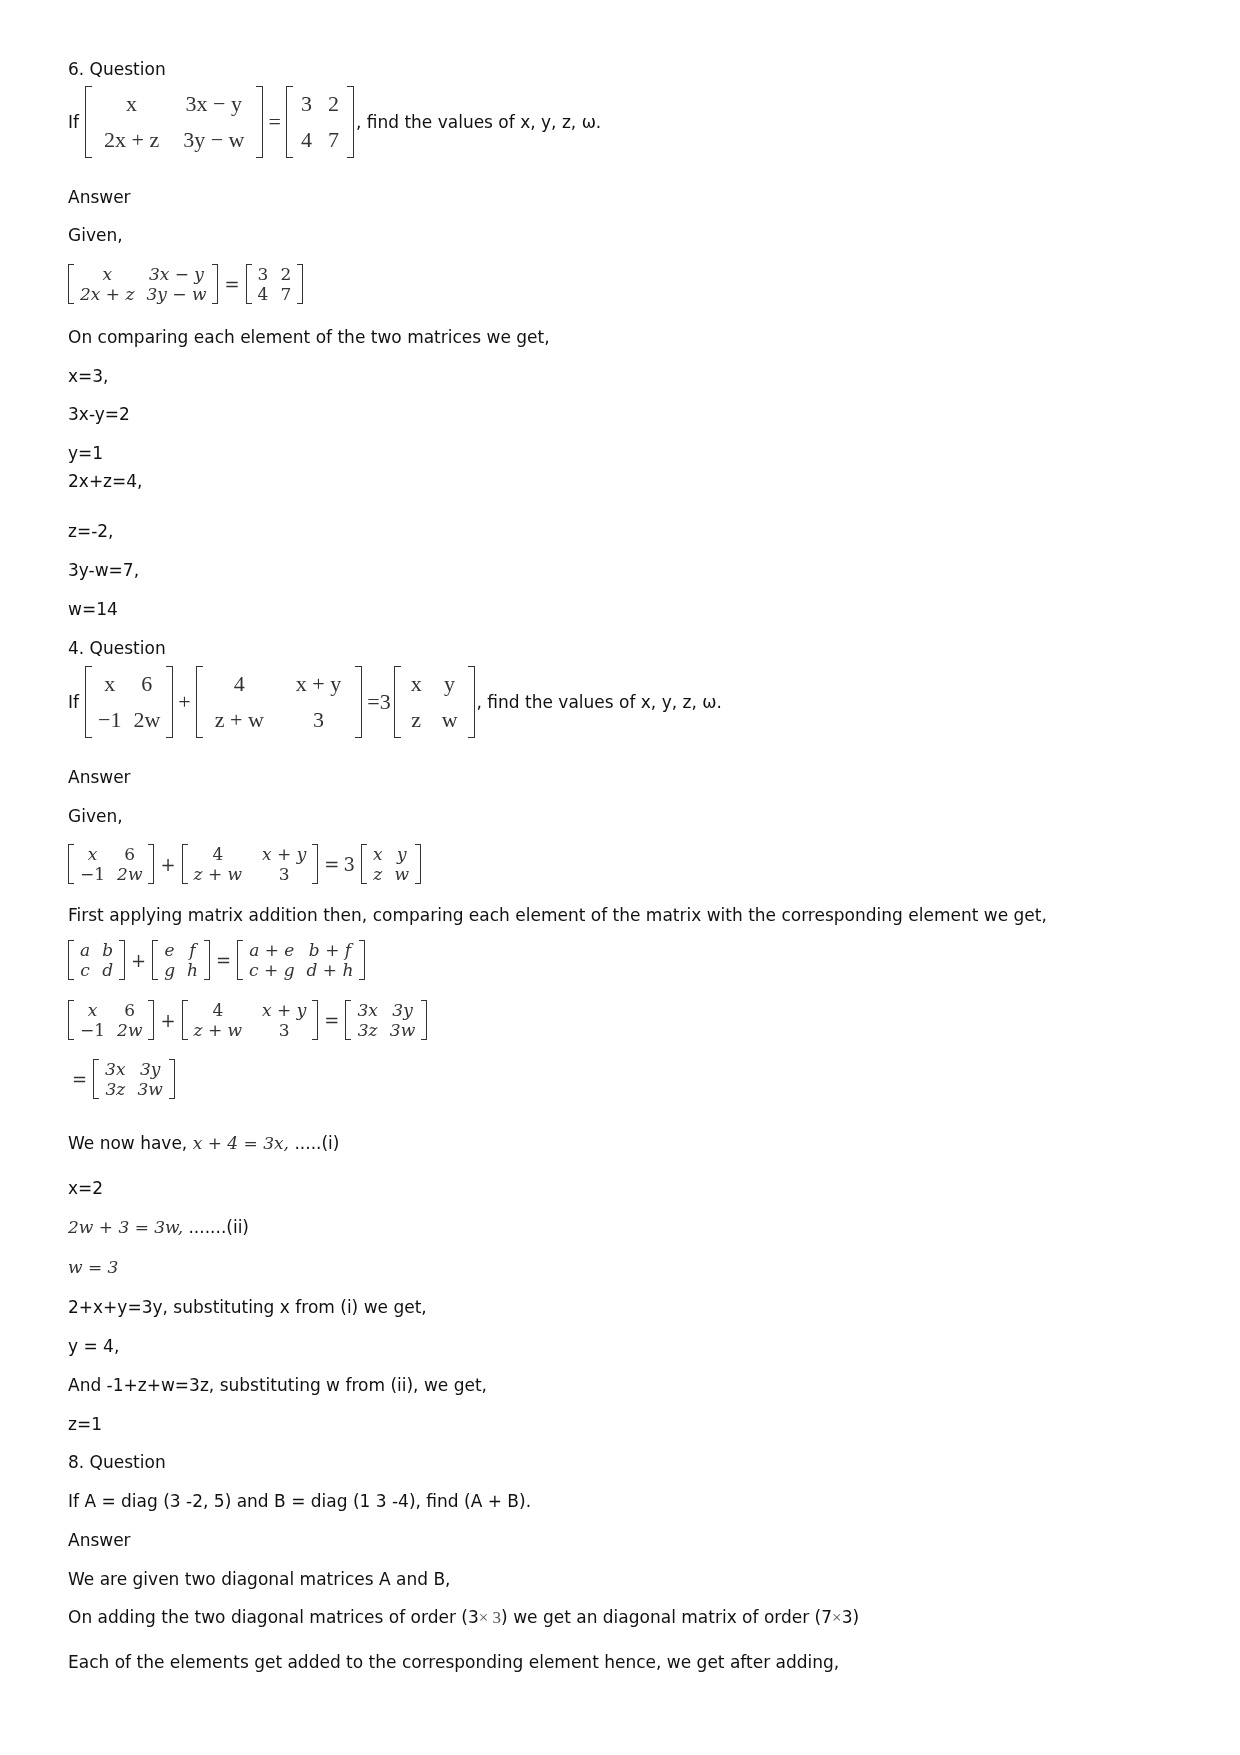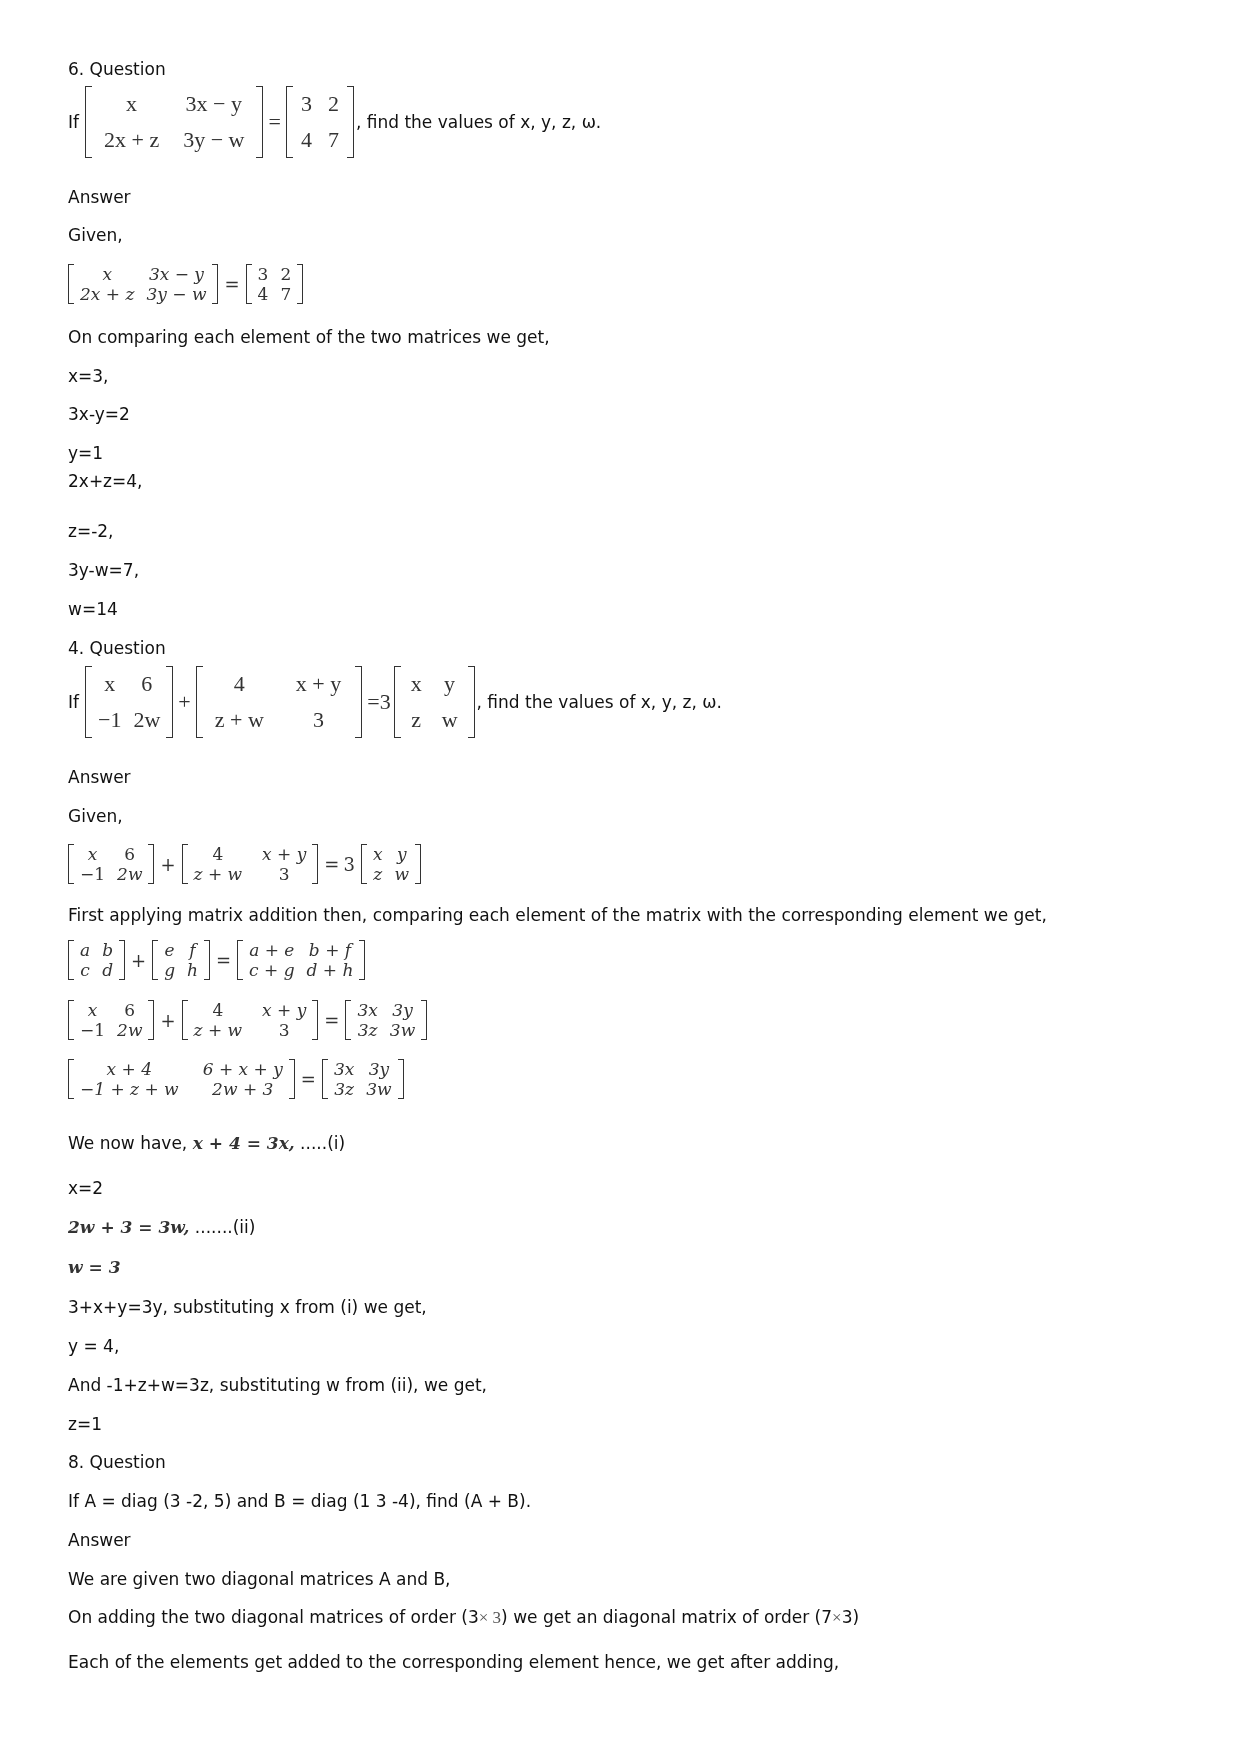--- a/index.html
+++ b/index.html
@@ -2,21 +2,21 @@
 <html><head>
 <meta charset="utf-8">
 <style>
   html, body { margin: 0; padding: 0; background: #ffffff; }
   body { width: 1240px; height: 1755px; position: relative; overflow: hidden;
          font-family: "DejaVu Sans", sans-serif; color: #111; }
   .page { position: absolute; left: 68px; top: 0; width: 1120px; }
   .line { position: absolute; left: 0; font-size: 17px; line-height: 22px; white-space: nowrap; }
   .bold { font-weight: normal; }
   .math { font-family: "Liberation Serif", "DejaVu Serif", serif; }
-  .mi { font-family: "DejaVu Serif", serif; font-style: italic; color: #333; font-weight: bold; }
+  .mi { font-family: "DejaVu Serif", serif; font-style: italic; color: #333; }
   .row { position: absolute; left: 0; display: flex; align-items: center; font-size: 17px; white-space: nowrap; }
 
   
   .mat { display: inline-flex; align-items: stretch; position: relative; margin: 0 2px; }
   .mat .br { width: 6px; border: 1.6px solid #333; }
   .mat .br.l { border-right: none; }
   .mat .br.r { border-left: none; }
   .mat table { border-collapse: collapse; }
   .mat td { text-align: center; padding: 0 9px; }
 
@@ -342,36 +342,20 @@
               <td>3z</td>
               <td>3w</td>
             </tr>
           </tbody>
         </table>
       <span class="br r"></span>
     </span>
   </div>
 
   <div class="row" style="top:1057px; height:44px">
-    <span class="mat amat" style="margin-left:0">
-      <span class="br l"></span>
-      <table>
-          <tbody>
-            <tr>
-              <td>x + 4</td>
-              <td style="padding-left:18px">6 + x + y</td>
-            </tr>
-             <tr>
-              <td>−1 + z + w</td>
-              <td style="padding-left:18px">2w + 3</td>
-            </tr>
-          </tbody>
-        </table>
-      <span class="br r"></span>
-    </span>
     <span class="aop">=</span>
     <span class="mat amat">
       <span class="br l"></span>
       <table>
           <tbody>
             <tr>
               <td>3x</td>
               <td>3y</td>
             </tr>
              <tr>
@@ -388,21 +372,21 @@
     <span>We now have,</span>
     <span class="mi">x + 4 = 3x,</span>
     <span>.....(i)</span>
   </div>
   <div class="line" style="top:1177px">x=2</div>
   <div class="line" style="top:1216px">
     <span class="mi">2w + 3 = 3w,</span>
     <span>.......(ii)</span>
   </div>
   <div class="line mi" style="top:1256px">w = 3</div>
-  <div class="line" style="top:1296px">3+x+y=3y, substituting x from (i) we get,</div>
+  <div class="line" style="top:1296px">2+x+y=3y, substituting x from (i) we get,</div>
   <div class="line" style="top:1335px">y = 4,</div>
   <div class="line" style="top:1374px">And -1+z+w=3z, substituting w from (ii), we get,</div>
   <div class="line" style="top:1413px">z=1</div>
 
   <div class="line bold" style="top:1451px">8. Question</div>
   <div class="line" style="top:1490px">If A = diag (3 -2, 5) and B = diag (1 3 -4), find (A + B).</div>
   <div class="line bold" style="top:1529px">Answer</div>
   <div class="line" style="top:1568px">We are given two diagonal matrices A and B,</div>
   <div class="line" style="top:1606px">
     <span>On adding the two diagonal matrices of order (3</span><span class="math" style="color:#555">× 3</span><span>) we get an diagonal matrix of order (7</span><span class="math" style="color:#555">×</span><span>3)</span>

